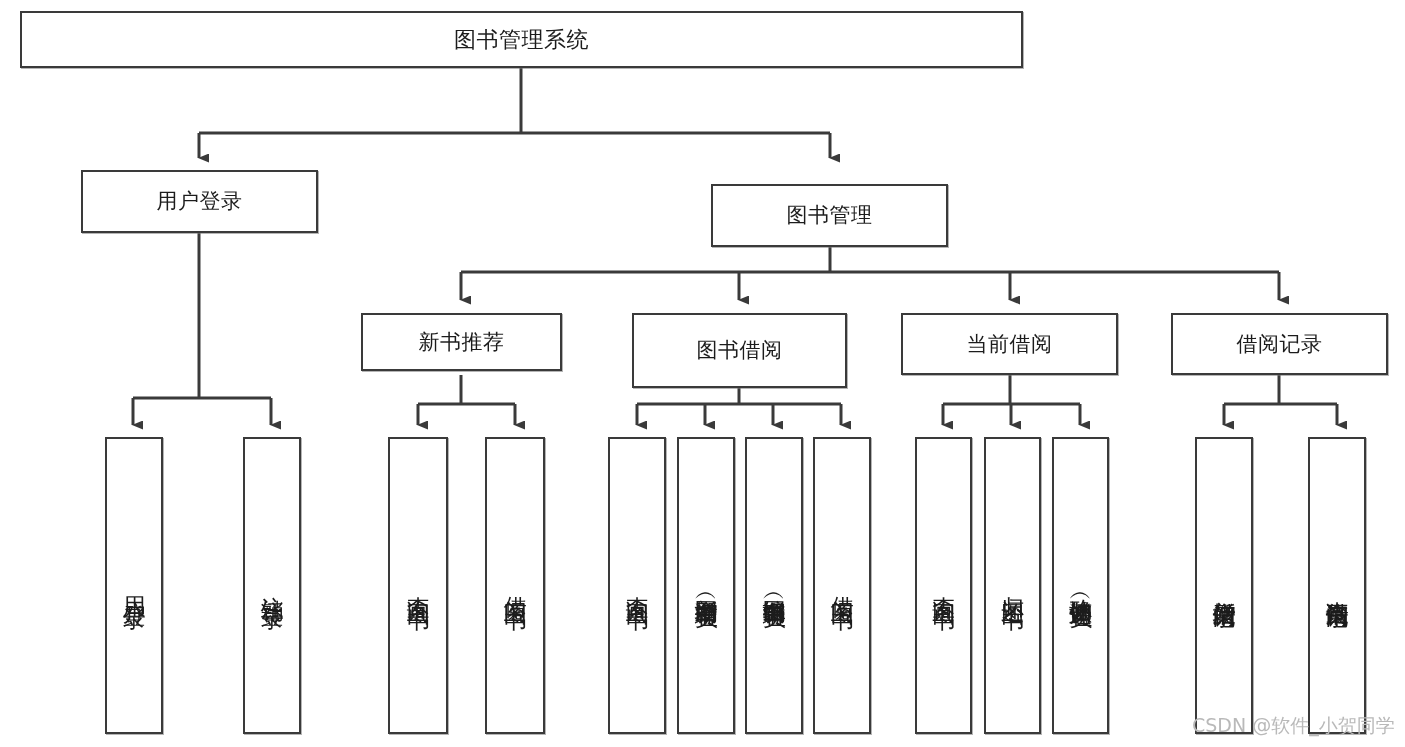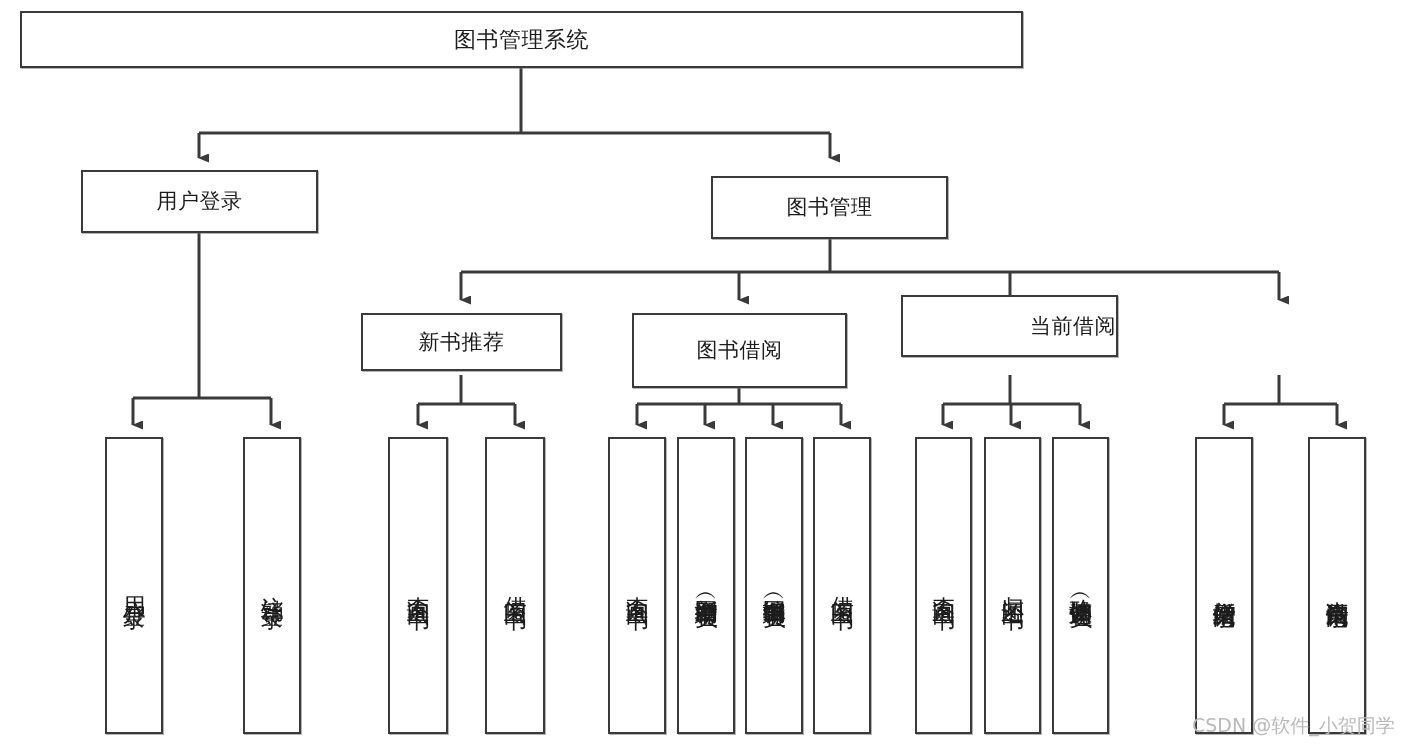--- a/index.html
+++ b/index.html
@@ -134,32 +134,35 @@
     </g>
   </svg>
 
   <div class="node horiz root" style="left:20px; top:11px; width:1003px; height:57px;">
     <span class="label">图书管理系统</span>
   </div>
 
   <div class="node horiz" style="left:81px; top:170px; width:237px; height:63px;">
     <span class="label">用户登录</span>
   </div>
-  <div class="node horiz" style="left:711px; top:176px; width:237px; height:63px;">
+  <div class="node horiz" style="left:711px; top:184px; width:237px; height:63px;">
     <span class="label">图书管理</span>
   </div>
 
   <div class="node horiz" style="left:361px; top:313px; width:201px; height:58px;">
     <span class="label">新书推荐</span>
   </div>
   <div class="node horiz" style="left:632px; top:313px; width:215px; height:75px;">
     <span class="label">图书借阅</span>
   </div>
-  <div class="node horiz" style="left:901px; top:295px; width:217px; height:62px;justify-content:flex-end;">
+  <div class="node horiz" style="left:901px; top:313px; width:217px; height:62px;">
     <span class="label">当前借阅</span>
+  </div>
+  <div class="node horiz" style="left:1171px; top:313px; width:217px; height:62px;">
+    <span class="label">借阅记录</span>
   </div>
 
   <div class="node vert" style="left:105px; top:437px; width:58px; height:297px;">
     <span class="label">用户登录</span>
   </div>
   <div class="node vert" style="left:243px; top:437px; width:58px; height:297px;">
     <span class="label">注销登录</span>
   </div>
 
   <div class="node vert" style="left:388px; top:437px; width:60px; height:297px;">

